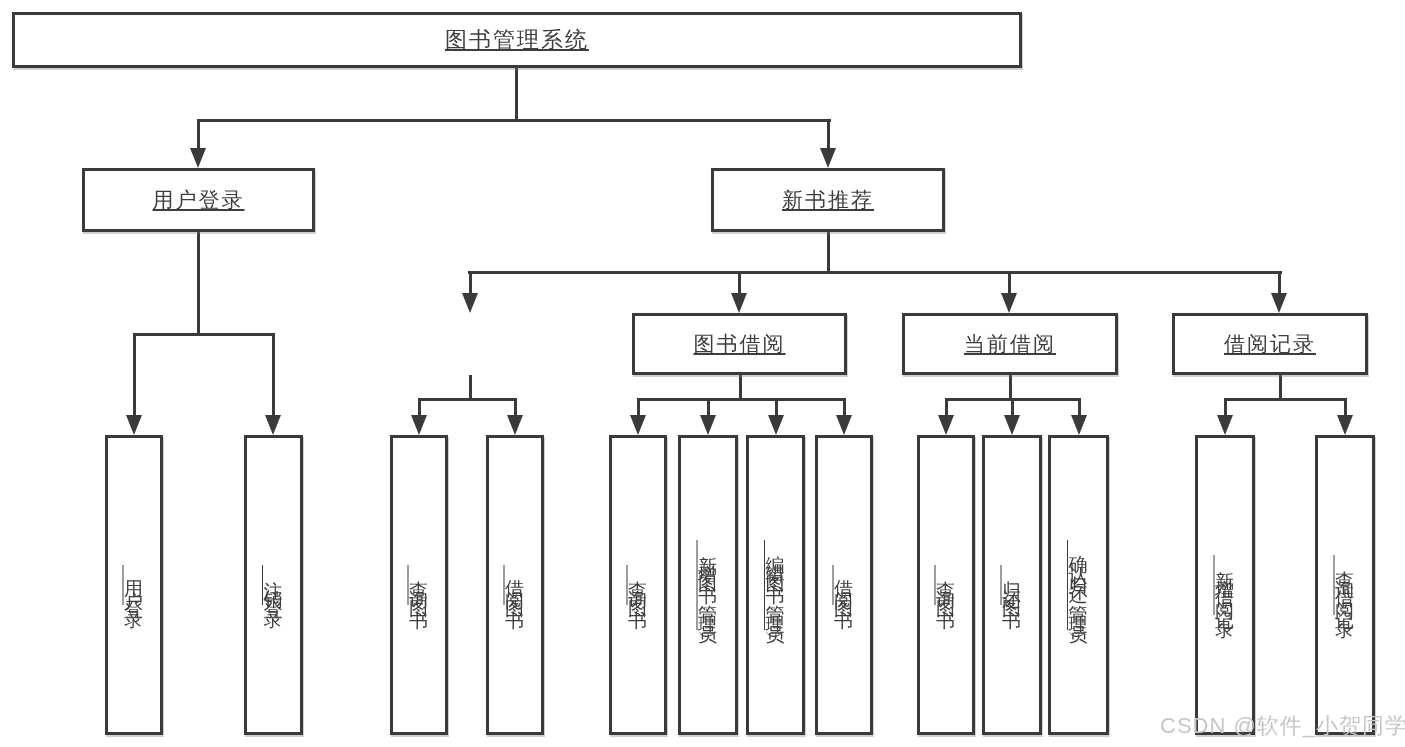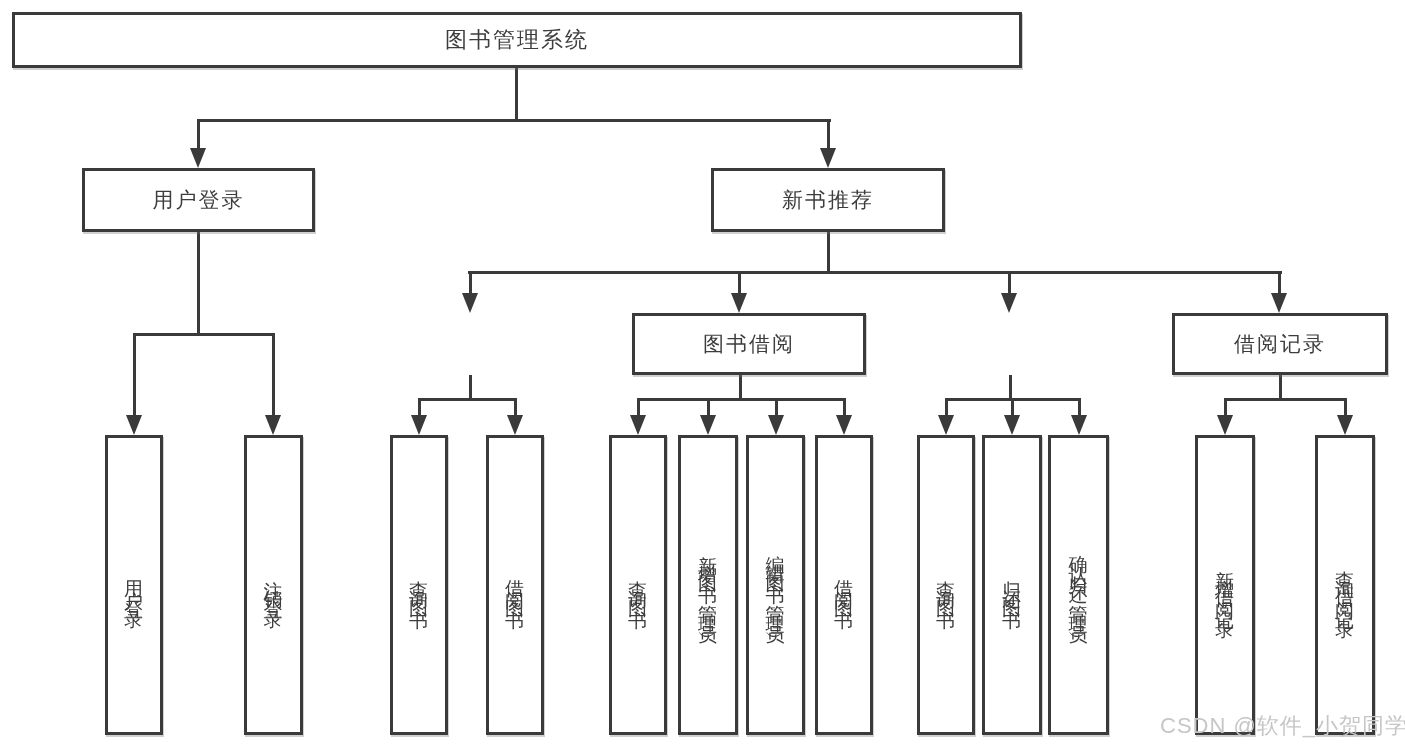--- a/index.html
+++ b/index.html
@@ -18,20 +18,21 @@
   }
   .box{
     position:absolute;
     box-sizing:border-box;
     border:3px solid var(--line);
     background:var(--bg);
     display:flex;align-items:center;justify-content:center;
     color:var(--text);
     box-shadow:1px 2px 0 rgba(120,120,120,0.35);
     z-index:2;
+    text-decoration:underline;
   }
   .root-box{font-size:22px;letter-spacing:2px;}
   .h-box{font-size:21px;letter-spacing:2px;}
   .leaf span{
     writing-mode:vertical-rl;
     text-orientation:mixed;
     font-size:19px;
     letter-spacing:10px;
     line-height:1;
     white-space:nowrap;
@@ -65,26 +66,29 @@
 
   <div class="box h-box" style="left:82px;top:168px;width:233px;height:64px;">
     <span>用户登录</span>
   </div>
 
   <div class="box h-box" style="left:711px;top:168px;width:234px;height:64px;">
     <span>新书推荐</span>
   </div>
 
 
-  <div class="box h-box" style="left:632px;top:313px;width:234px;height:62px;">
+  <div class="box h-box" style="left:632px;top:313px;width:215px;height:62px;">
     <span>图书借阅</span>
   </div>
 
-
-  <div class="box h-box" style="left:1172px;top:313px;width:216px;height:62px;">
+  <div class="box h-box" style="left:902px;top:313px;width:216px;height:62px;">
+    <span>当前借阅</span>
+  </div>
+
+  <div class="box h-box" style="left:1172px;top:313px;width:196px;height:62px;">
     <span>借阅记录</span>
   </div>
 
   <div class="box leaf" style="left:105px;top:435px;width:58px;height:300px;">
     <span>用户登录</span>
   </div>
 
   <div class="box leaf" style="left:244px;top:435px;width:59px;height:300px;">
     <span>注销登录</span>
   </div>

